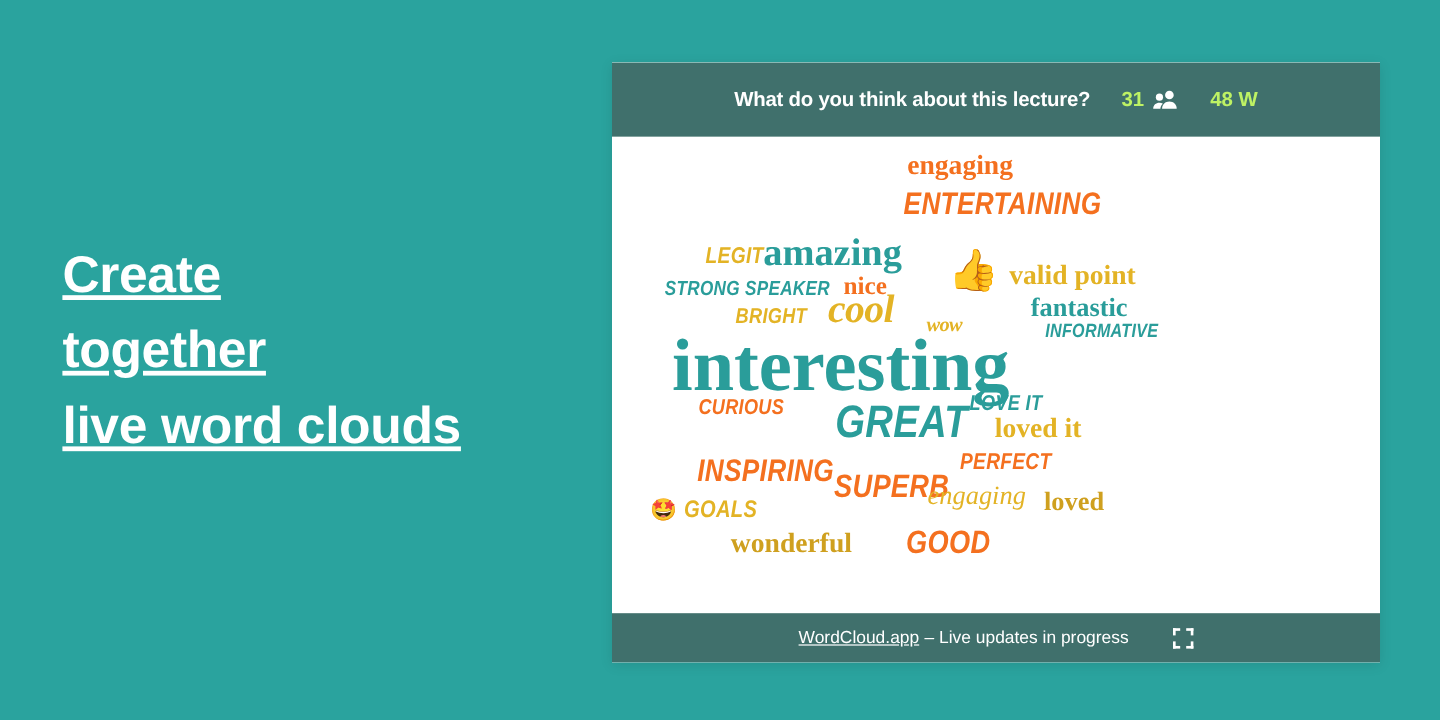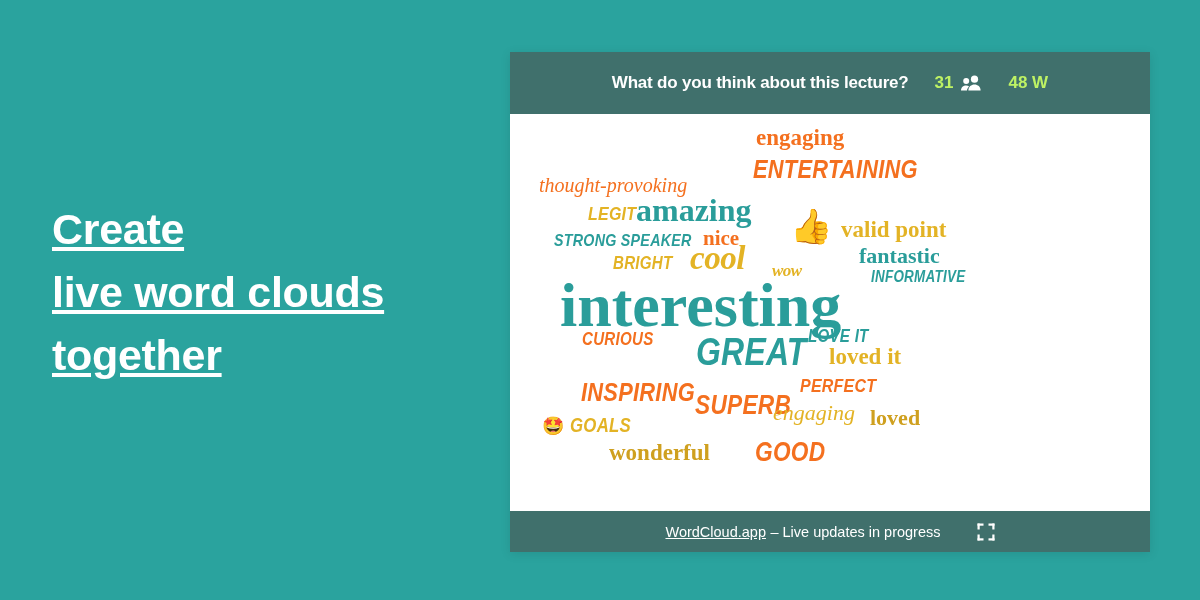--- a/index.html
+++ b/index.html
@@ -131,22 +131,22 @@
     line-height: 1;
     font-family: "DejaVu Sans", sans-serif;
   }
 </style>
 </head>
 <body>
 
 <div class="promo">
   <div class="promo-headline">
     <span class="hl-line">Create</span>
+    <span class="hl-line">together</span>
     <span class="hl-line">live word clouds</span>
-    <span class="hl-line">together</span>
   </div>
 </div>
 
 <div class="card">
 
   <div class="card-header">
     <span class="card-question">What do you think about this lecture?</span>
 
     <span class="hdr-stat">
       <span>31</span>
@@ -159,21 +159,20 @@
         </svg>
       </span>
     </span>
 
     <span class="hdr-stat">48 W</span>
   </div>
 
   <div class="cloud">
       <span class="word" style="left: 246px; top: 12px; font-size: 23px; color: rgb(244, 112, 31); font-family: &quot;Liberation Serif&quot;, serif; font-weight: bold; font-style: normal; letter-spacing: 0px;">engaging</span>
       <span class="word" style="left: 243px; top: 42px; font-size: 26px; color: rgb(244, 112, 31); font-family: &quot;Liberation Sans&quot;, sans-serif; font-weight: bold; font-style: italic; letter-spacing: 0.3px; transform: scaleX(0.84);">ENTERTAINING</span>
-      <span class="word" style="left: 29px; top: 61px; font-size: 20px; color: rgb(244, 112, 31); font-family: &quot;Liberation Serif&quot;, serif; font-weight: normal; font-style: italic; letter-spacing: 0px;">thought-provoking</span>
       <span class="word" style="left: 78px; top: 90px; font-size: 19px; color: rgb(227, 179, 37); font-family: &quot;Liberation Sans&quot;, sans-serif; font-weight: bold; font-style: italic; letter-spacing: 0.3px; transform: scaleX(0.84);">LEGIT</span>
       <span class="word" style="left: 126px; top: 80px; font-size: 32px; color: rgb(42, 157, 154); font-family: &quot;Liberation Serif&quot;, serif; font-weight: bold; font-style: normal; letter-spacing: 0px;">amazing</span>
       <span class="word" style="left: 331px; top: 104px; font-size: 23px; color: rgb(227, 179, 37); font-family: &quot;Liberation Serif&quot;, serif; font-weight: bold; font-style: normal; letter-spacing: 0px;">valid point</span>
       <span class="word" style="left: 44px; top: 118px; font-size: 17px; color: rgb(42, 157, 154); font-family: &quot;Liberation Sans&quot;, sans-serif; font-weight: bold; font-style: italic; letter-spacing: 0.3px; transform: scaleX(0.84);">STRONG SPEAKER</span>
       <span class="word" style="left: 193px; top: 114px; font-size: 21px; color: rgb(244, 112, 31); font-family: &quot;Liberation Serif&quot;, serif; font-weight: bold; font-style: normal; letter-spacing: 0px;">nice</span>
       <span class="word" style="left: 349px; top: 131px; font-size: 22px; color: rgb(42, 157, 154); font-family: &quot;Liberation Serif&quot;, serif; font-weight: bold; font-style: normal; letter-spacing: 0px;">fantastic</span>
       <span class="word" style="left: 103px; top: 140px; font-size: 18px; color: rgb(227, 179, 37); font-family: &quot;Liberation Sans&quot;, sans-serif; font-weight: bold; font-style: italic; letter-spacing: 0.3px; transform: scaleX(0.84);">BRIGHT</span>
       <span class="word" style="left: 180px; top: 128px; font-size: 33px; color: rgb(227, 179, 37); font-family: &quot;Liberation Serif&quot;, serif; font-weight: bold; font-style: italic; letter-spacing: -0.5px;">cool</span>
       <span class="word" style="left: 262px; top: 148px; font-size: 17px; color: rgb(227, 179, 37); font-family: &quot;Liberation Serif&quot;, serif; font-weight: bold; font-style: italic; letter-spacing: -0.5px;">wow</span>
       <span class="word" style="left: 361px; top: 155px; font-size: 16px; color: rgb(42, 157, 154); font-family: &quot;Liberation Sans&quot;, sans-serif; font-weight: bold; font-style: italic; letter-spacing: 0.3px; transform: scaleX(0.84);">INFORMATIVE</span>

